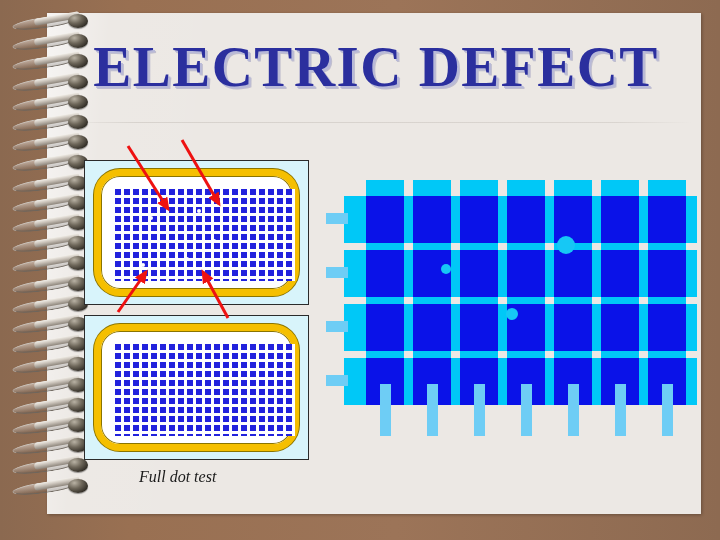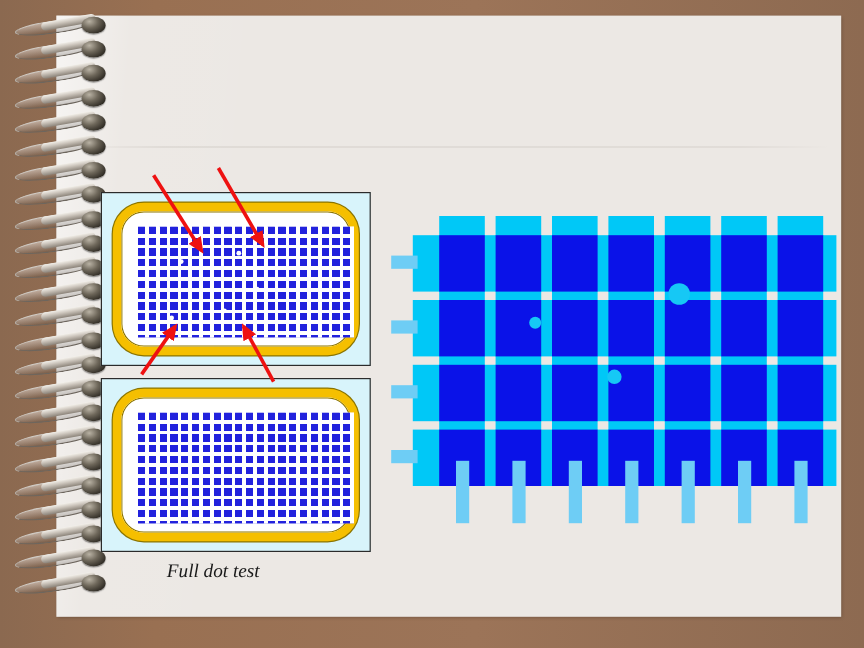--- a/index.html
+++ b/index.html
@@ -243,20 +243,21 @@
         <div class="wire2"></div>
         <div class="bead"></div>
       </div>
       <div class="ring" style="left: 12px; top: 478.6px; width: 80px;">
         <div class="wire"></div>
         <div class="wire2"></div>
         <div class="bead"></div>
       </div>
     </div>
 
+  <div class="title">ELECTRIC DEFECT</div>
 
   <div class="panel" id="panel0" style="left:84px;top:160px;width:225px;height:145px;">
     <div class="panel-gold">
       <div class="dotgrid" id="grid0" style="left:14px;top:13px;width:180px;height:92px;">
         <div class="dotgrid-inner"></div>
       <div class="defect-dot" style="left: 34px; top: 27px; width: 4px; height: 4px;"></div>
           <div class="defect-dot" style="left: 82px; top: 20px; width: 4px; height: 4px;"></div>
           <div class="defect-dot" style="left: 98px; top: 50px; width: 3px; height: 3px;"></div>
           <div class="defect-dot" style="left: 70px; top: 68px; width: 4px; height: 4px;"></div>
           <div class="defect-dot" style="left: 26px; top: 74px; width: 4px; height: 4px;"></div>

